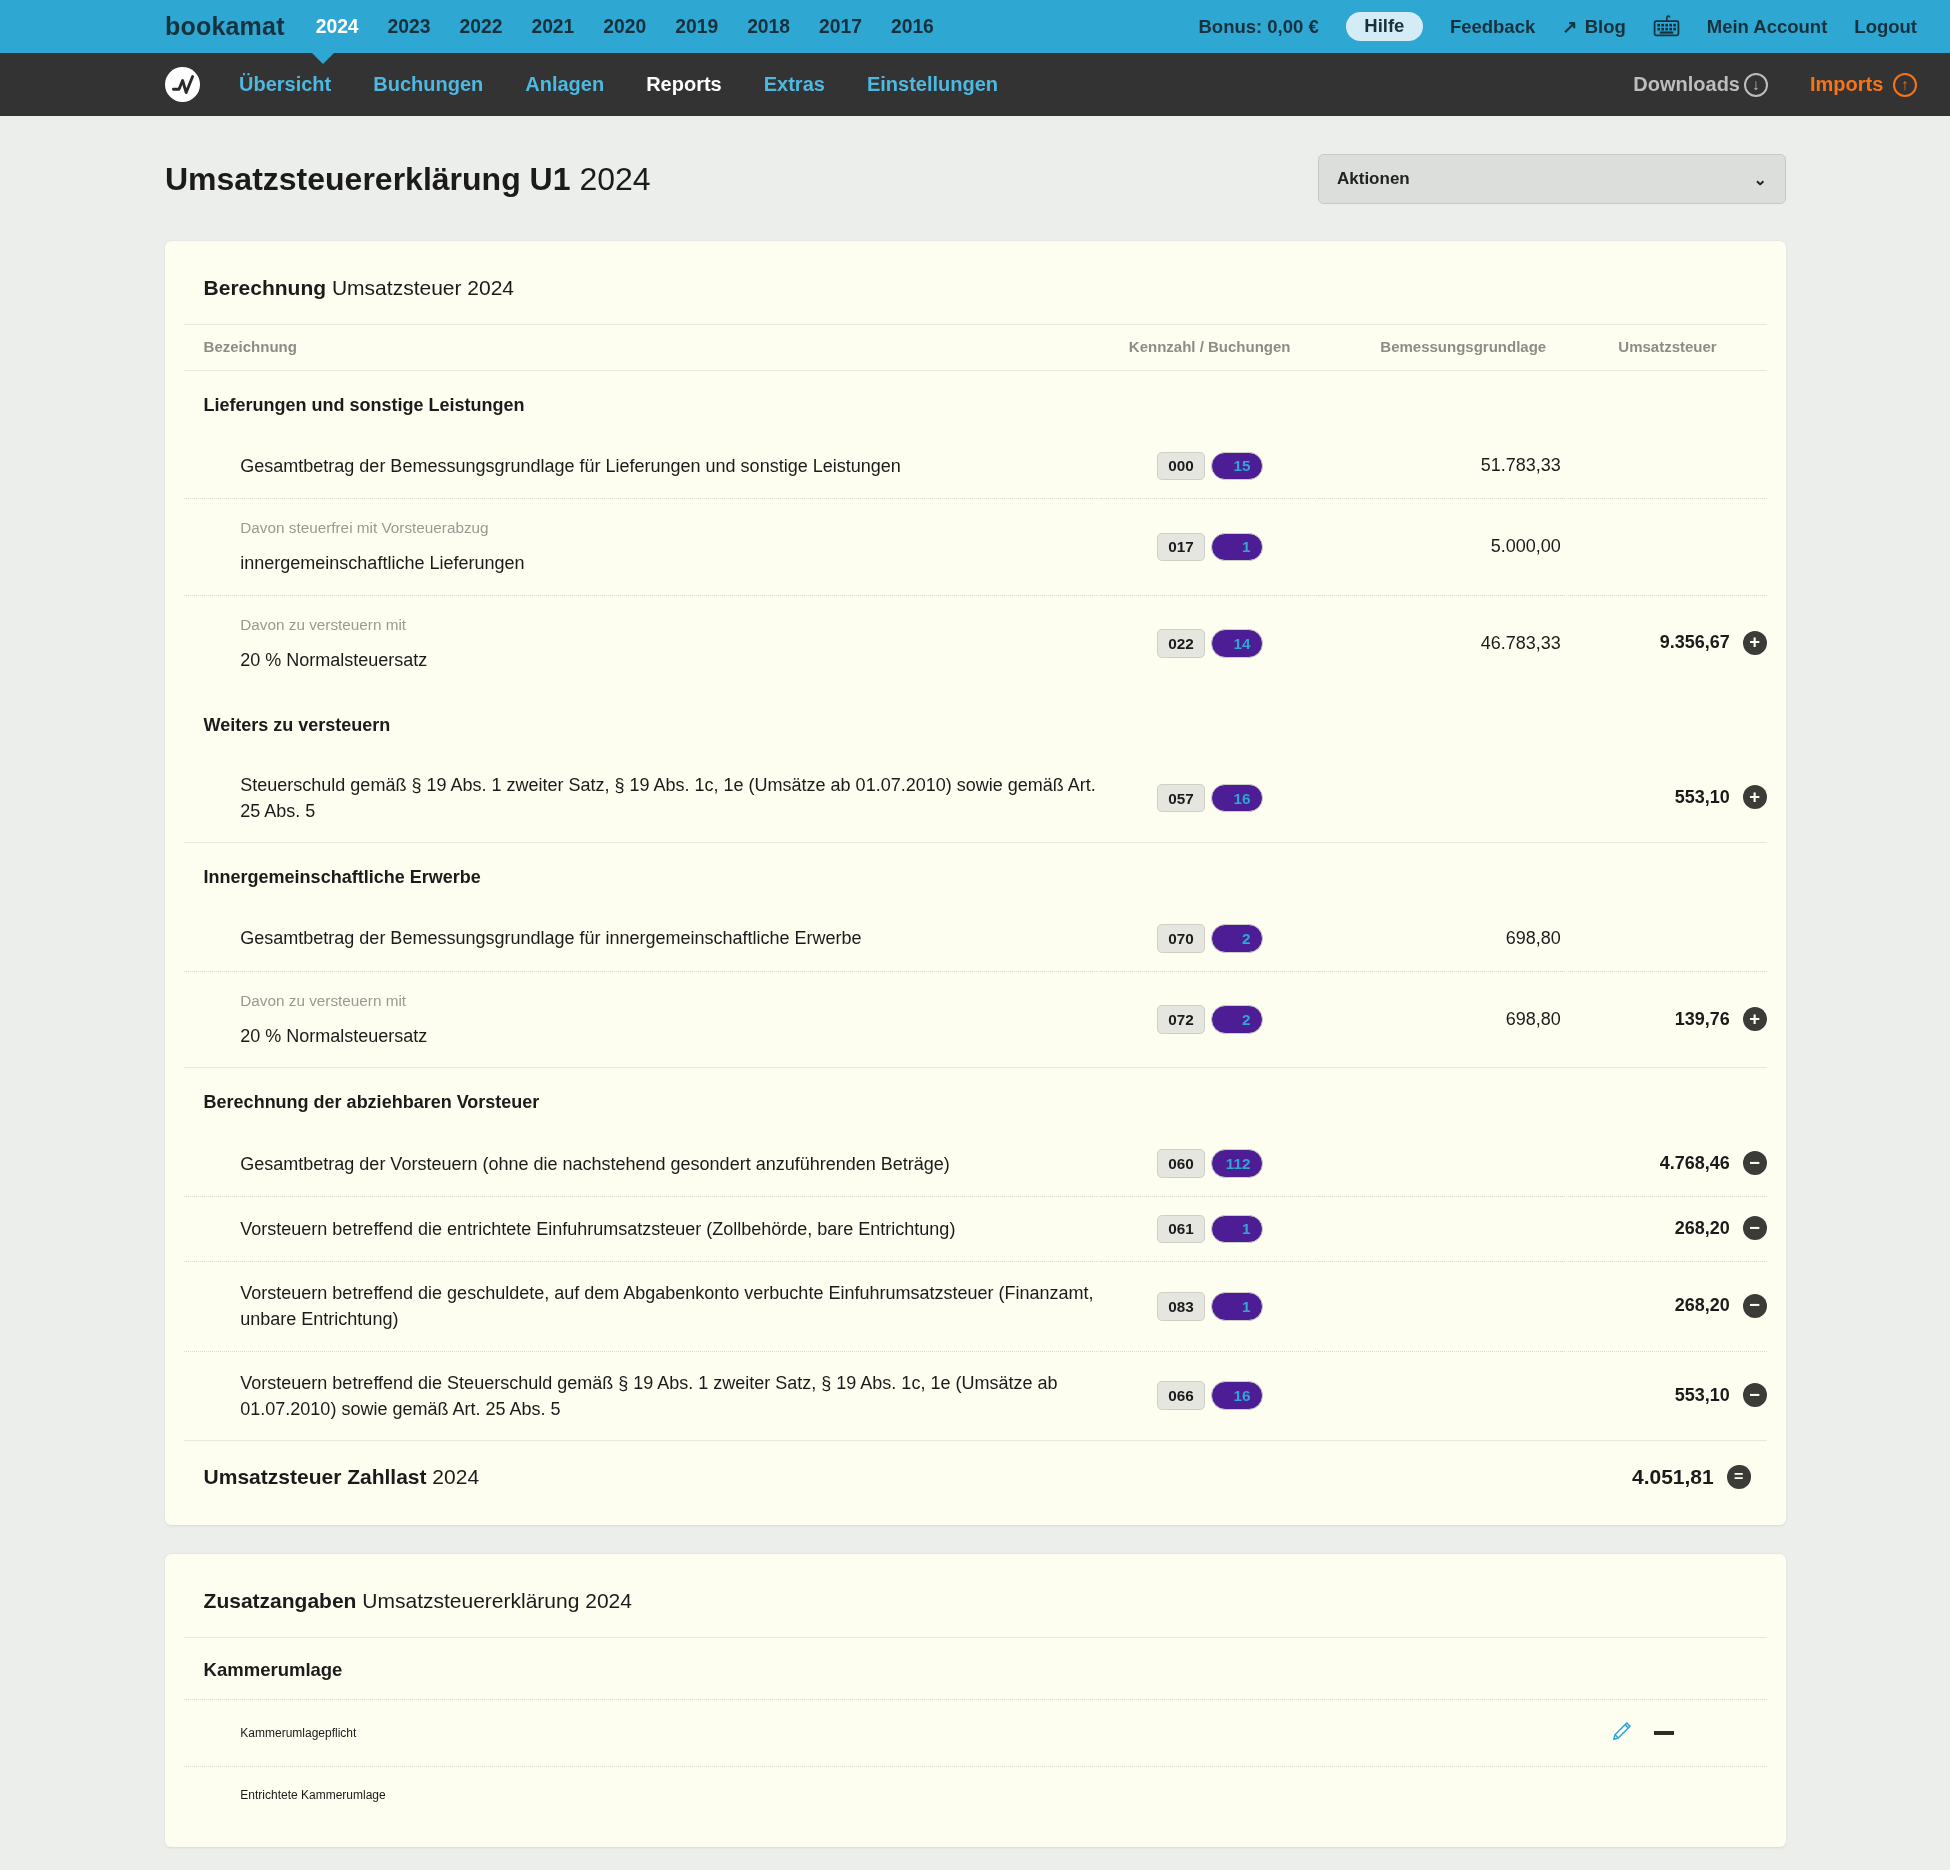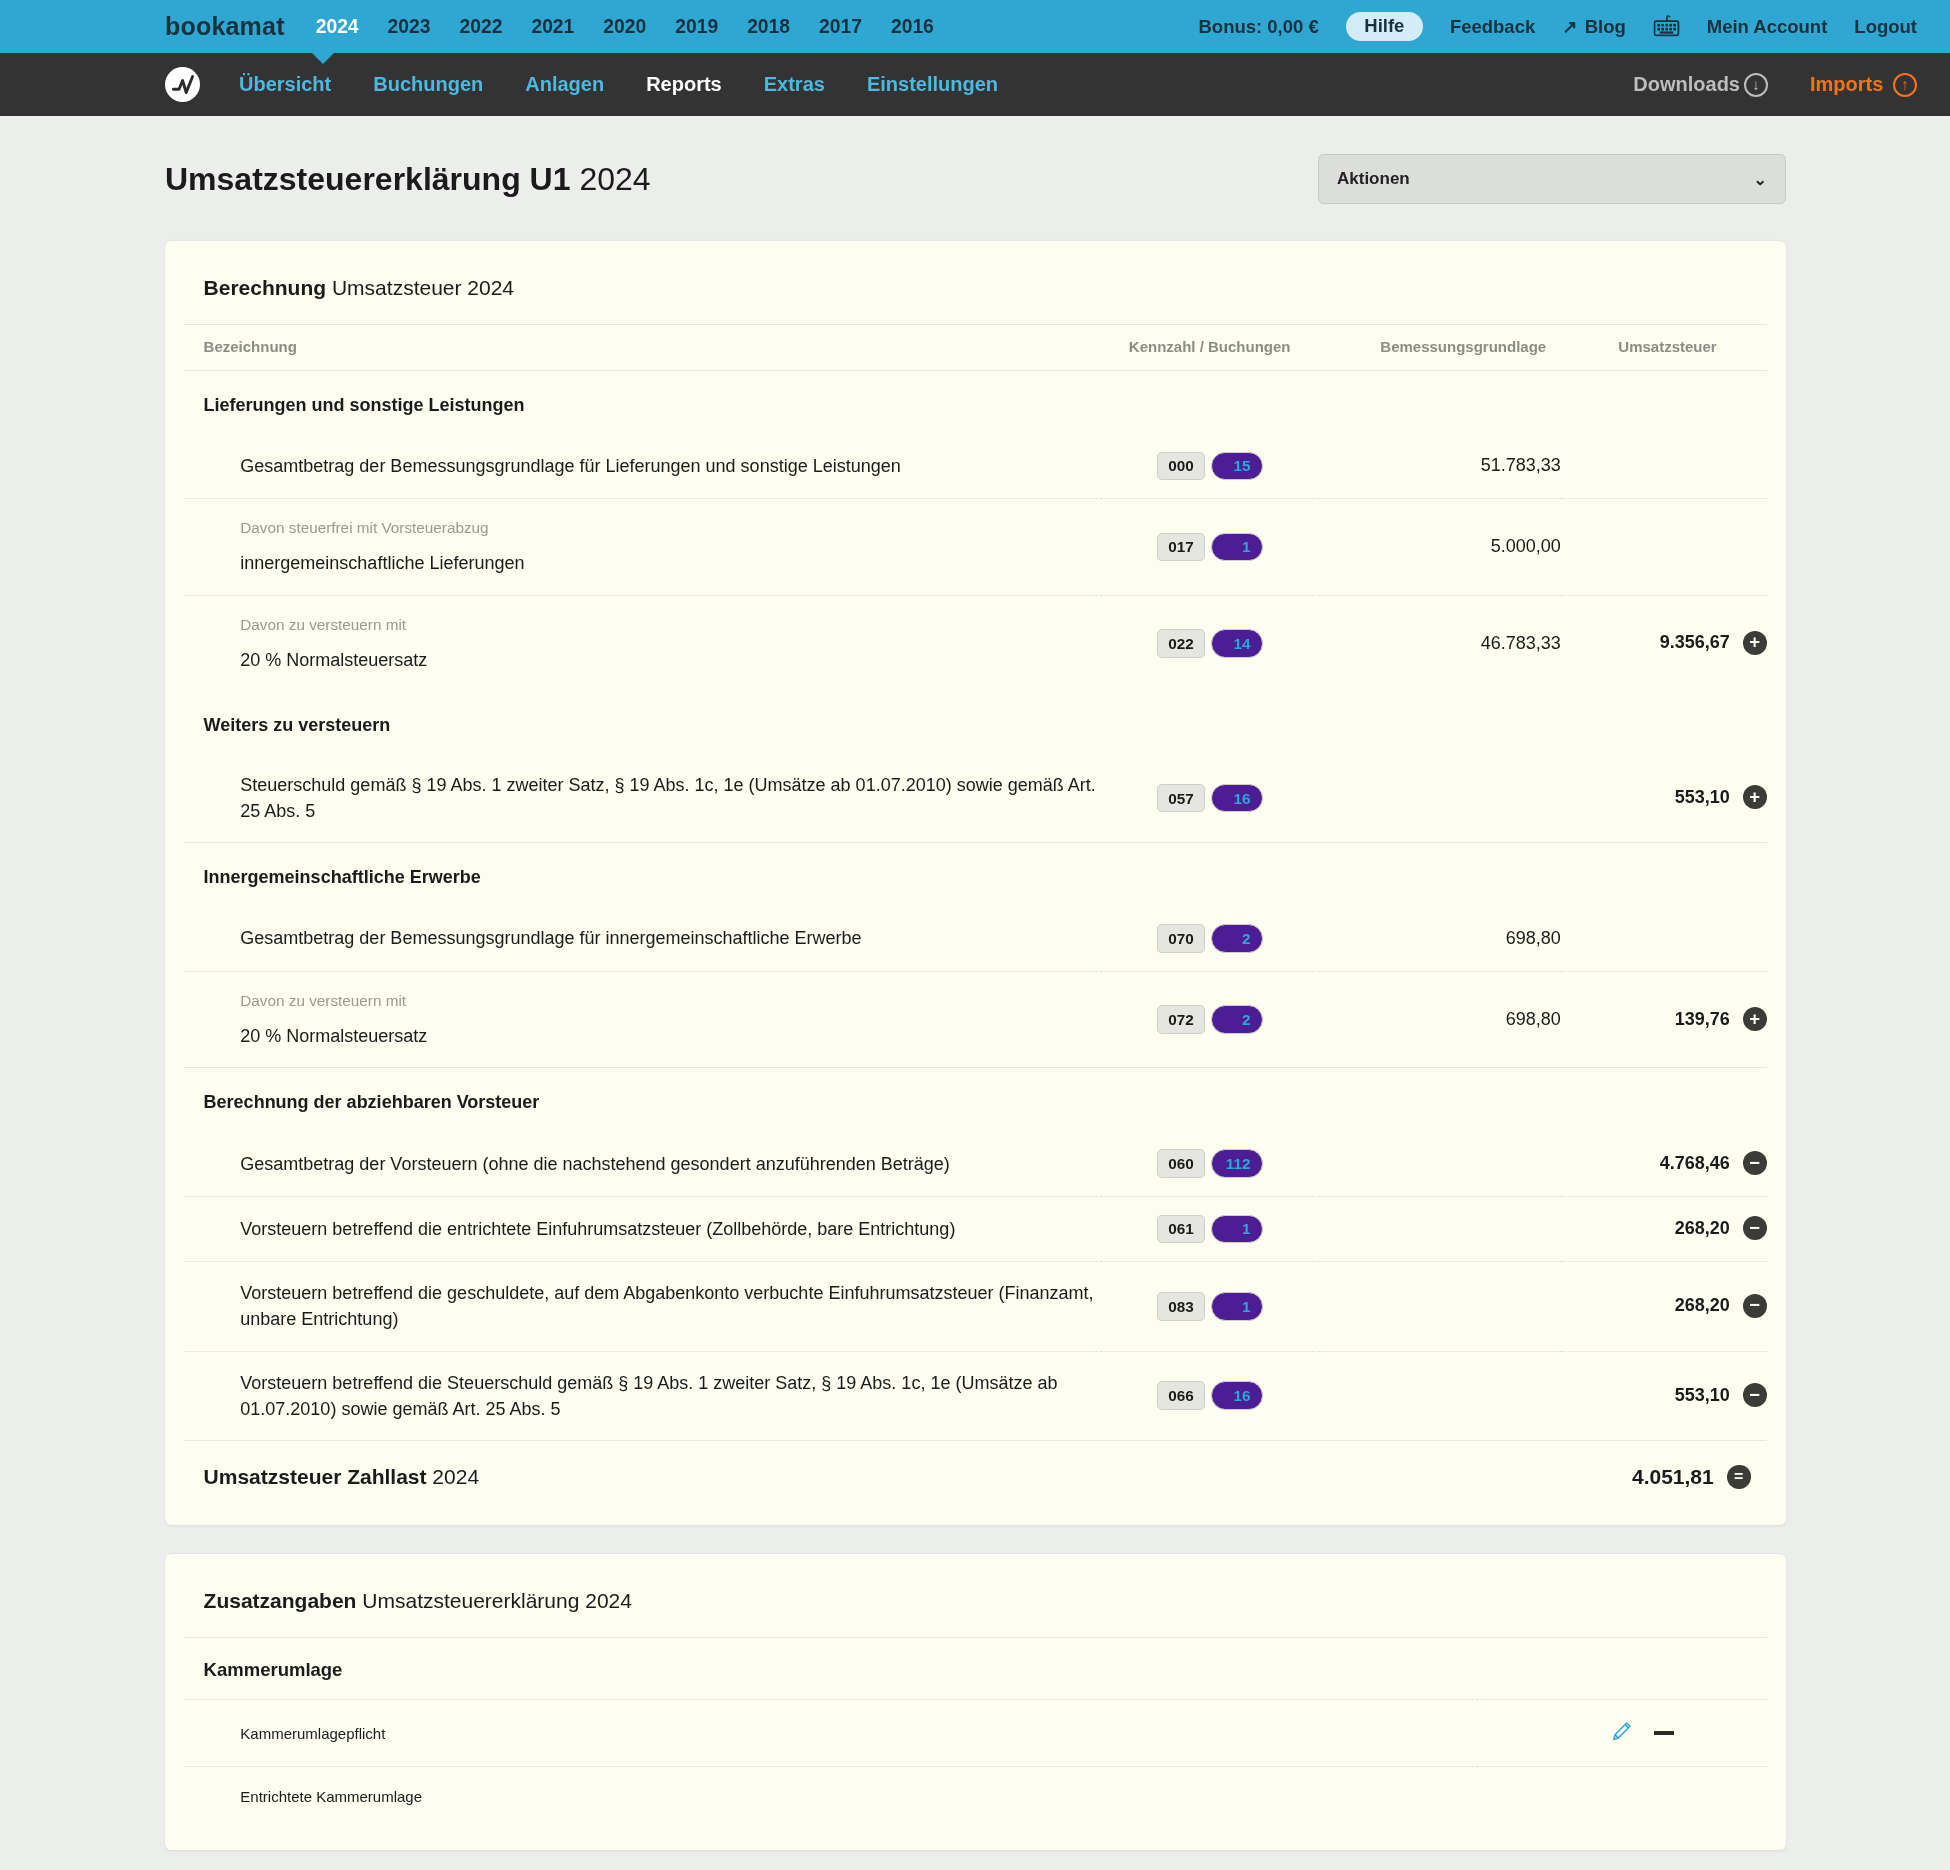--- a/index.html
+++ b/index.html
@@ -235,21 +235,21 @@
 
   
   .zus-sub-head td {
     padding: 21px 0 18px 19.3px;
     font-size: 18.5px;
     font-weight: 700;
     color: #1b1b1b;
     border-top: 1.6px solid #e7e7db;
   }
   tr.zus-row td { padding: 21px 0; border-top: 1.6px dotted #dedecd; }
-  tr.zus-row td.z-label { padding-left: 56px; font-size: 15px; color: #1b1b1b; }
+  tr.zus-row td.z-label { padding-left: 56px; font-size: 12px; color: #1b1b1b; }
   tr.zus-row td.z-val { text-align: right; padding-right: 93px; white-space: nowrap; }
   .pencil { display: inline-block; vertical-align: middle; margin-right: 22.6px; }
   .dash {
     display: inline-block;
     width: 19.3px; height: 4px;
     background: #2b2b28;
     vertical-align: middle;
   }
 </style>
 </head>

